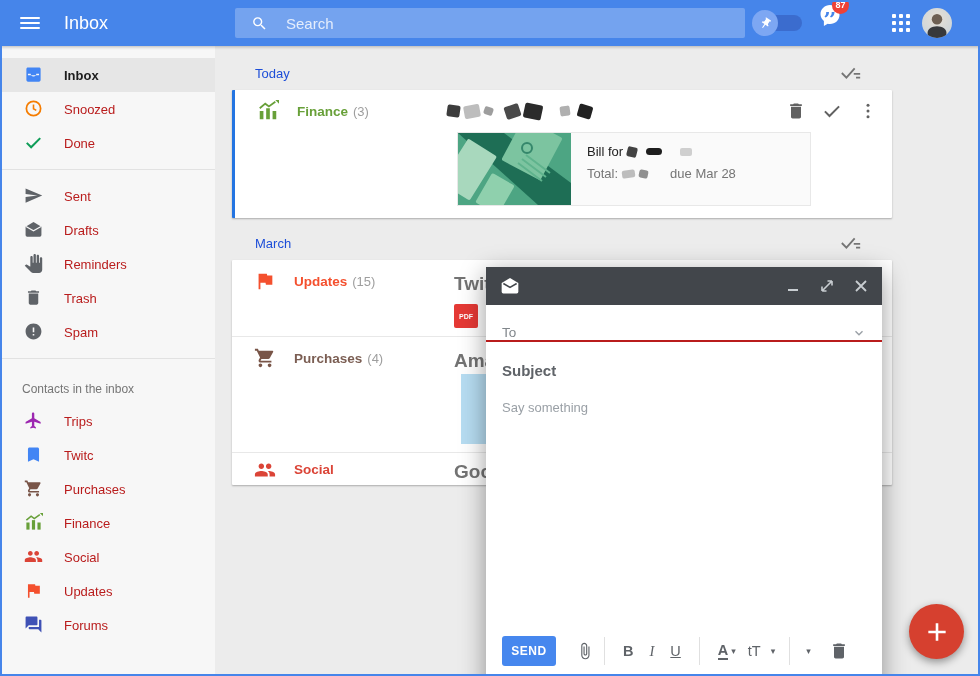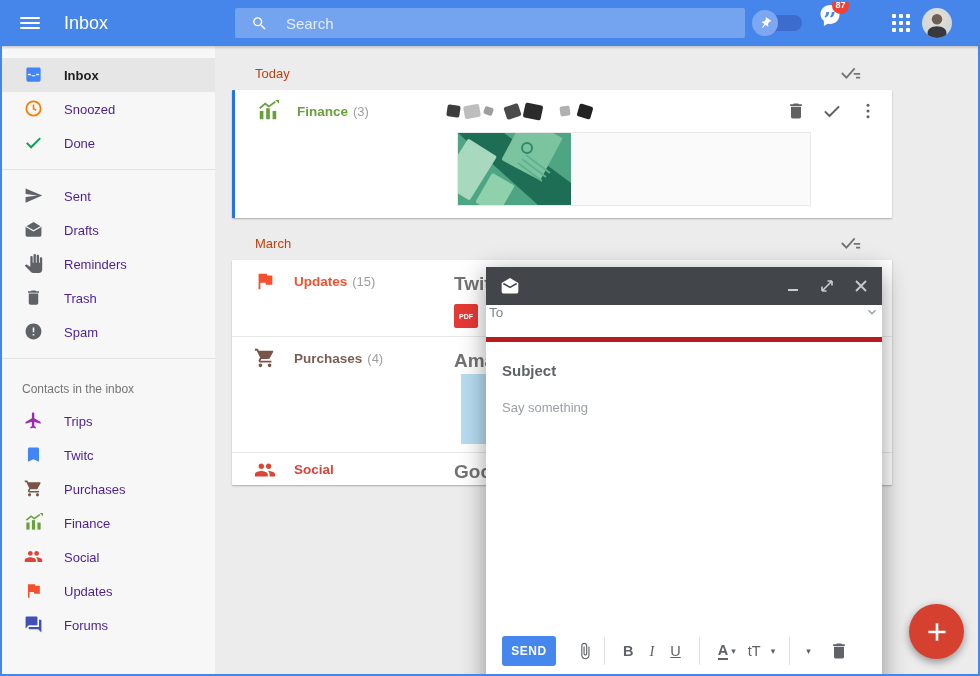--- a/index.html
+++ b/index.html
@@ -28,31 +28,31 @@
   .apps-grid { position:absolute; left:892px; top:14px; width:18px; height:18px; display:grid;
     grid-template-columns:repeat(3,4px); grid-template-rows:repeat(3,4px); gap:3px; cursor:pointer; }
   .apps-grid i { background:#fff; border-radius:1px; }
   .avatar { position:absolute; left:922px; top:8px; width:30px; height:30px; border-radius:50%;
     background:radial-gradient(circle at 50% 35%, #e8e0d4 0%, #cfd6da 70%, #b7c0c6 100%); overflow:hidden; cursor:pointer; }
 
   
   .sidebar { position:absolute; left:0; top:46px; width:215px; bottom:0; background:#f7f7f7; padding-top:12px; z-index:5; }
   .sitem { display:flex; align-items:center; height:34px; padding-left:24px; cursor:pointer; }
   .sitem .sicon { width:20px; height:20px; margin-right:20px; flex:none; }
-  .sitem .slabel { font-size:13px; color:#4c1d95; }
+  .sitem .slabel { font-size:13px; color:#b91c1c; }
   .sitem.selected { background:#e6e6e6; }
   .sitem.selected .slabel { font-weight:bold; color:#1d1d1d; }
   .sdivider { height:1px; background:#e2e2e2; margin:9px 0; }
   .bundled-header { padding:14px 0 8px 22px; font-size:12px; color:#757575; }
 
   
   .main { position:absolute; left:215px; top:46px; right:0; bottom:0; background:#ececec;
     padding:10px 88px 0 17px; z-index:1; }
   .section-head { display:flex; justify-content:space-between; align-items:center; height:34px;
-    color:#c2410c; font-size:13px; padding:0 30px 0 23px; }
+    color:#1d4ed8; font-size:13px; padding:0 30px 0 23px; }
   .sweep { cursor:pointer; }
   .card { background:#fff; border-radius:1px; box-shadow:0 1px 2px rgba(0,0,0,.28); }
   .finance-card { border-left:3px solid #2374e1; padding-bottom:12px; position:relative; }
   .bundle-row { display:flex; align-items:center; height:42px; padding:0 14px 0 22px; }
   .bicon { width:22px; height:22px; margin-right:18px; flex:none; }
   .blabel { font-size:13.5px; font-weight:bold; }
   .bcount { font-size:13px; color:#9e9e9e; margin-left:5px; }
   .blob-cluster { display:flex; align-items:center; gap:4px; margin-left:78px; }
   .blob { display:inline-block; border-radius:2px; }
   .row-actions { margin-left:auto; display:flex; align-items:center; gap:16px; color:#616161; }
@@ -76,21 +76,21 @@
   .pdf-badge { width:24px; height:24px; background:#e53935; border-radius:2px; color:#fff;
     font-size:7px; font-weight:bold; display:flex; align-items:center; justify-content:center; }
   .purchase-thumb { position:absolute; left:229px; top:37px; width:120px; height:70px; background:#b7ddf2; }
 
   
   .compose { position:absolute; left:486px; top:267px; width:396px; height:440px; background:#fff;
     box-shadow:0 6px 24px rgba(0,0,0,.4); z-index:10; }
   .compose-head { height:38px; background:#42464b; display:flex; align-items:center; padding:0 14px; }
   .compose-controls { margin-left:auto; display:flex; align-items:center; gap:20px; color:#c8cdd1; }
   .compose-controls .cbtn { width:14px; height:14px; cursor:pointer; }
-  .to-row { height:37px; display:flex; align-items:flex-start; padding:0 3px; border-bottom:5px solid #b91c1c; cursor:text; }
+  .to-row { height:37px; display:flex; align-items:flex-end; padding:0 16px; border-bottom:2px solid #b91c1c; cursor:text; }
   .to-label { font-size:13.5px; color:#80868b; }
   .to-chevron { margin-left:auto; }
   .subject-field { padding:20px 16px 0; font-size:15px; font-weight:bold; color:#5f6368; cursor:text; }
   .body-field { padding:21px 16px; font-size:13px; color:#9aa0a6; cursor:text; }
   .compose-foot { position:absolute; left:0; right:17px; top:363px; height:42px; display:flex;
     align-items:center; padding:0 16px; }
   .send-btn { width:54px; height:30px; background:#4687ee; border:none; border-radius:3px; color:#fff;
     font-size:12px; font-weight:bold; letter-spacing:.5px; cursor:pointer; font-family:inherit; }
   .fsep { width:1px; height:28px; background:#e0e0e0; margin:0 10px; }
   .ficon { color:#5f6368; cursor:pointer; }
@@ -355,20 +355,35 @@
             <rect width="113" height="72" fill="#4da583"></rect>
             <path d="M0 0h46L113 50v22H80z" fill="#1e6e55"></path>
             <rect x="-6" y="10" width="34" height="52" rx="2" transform="rotate(32 10 36)" fill="#a8d8bd"></rect>
             <rect x="52" y="-8" width="44" height="48" rx="2" transform="rotate(28 74 16)" fill="#7cc4a0"></rect>
             <rect x="24" y="44" width="26" height="34" rx="2" transform="rotate(30 37 61)" fill="#8fd0ad"></rect>
             <circle cx="70" cy="14" r="5" fill="none" stroke="#3f937306" stroke-width="2"></circle>
             <circle cx="69" cy="15" r="5" fill="none" stroke="#35876b" stroke-width="2"></circle>
             <path d="M60 30l24 18M64 26l24 18M68 22l24 18" stroke="#5fb38d" stroke-width="2"></path>
           </svg>
       </span>
+      <span class="attach-text">
+        <span class="attach-line1">
+          <span>Bill for</span>
+          <span class="blob" style="width:10px;height:10px;background:#424242;transform:rotate(14deg)"></span>
+          <span class="blob" style="width:16px;height:7px;background:#1e1e1e;border-radius:4px;margin-left:5px"></span>
+          <span class="blob" style="width:12px;height:8px;background:#cfcfcf;margin-left:14px"></span>
+        </span>
+        <span class="attach-line2">
+          <span>Total:</span>
+          <span class="blob" style="width:13px;height:8px;background:#bdbdbd;transform:rotate(-8deg)"></span>
+          <span class="blob" style="width:9px;height:8px;background:#8f8f8f;transform:rotate(12deg)"></span>
+          <span style="width:14px;display:inline-block"></span>
+          <span>due Mar 28</span>
+        </span>
+      </span>
     </div>
   </div>
 
   <div class="section-head" style="margin-top:8px">
     <span>March</span>
     <span class="sweep">
       <svg width="22" height="16" viewBox="0 0 24 16">
           <path d="M2 8l5 5L16 3" fill="none" stroke="#757575" stroke-width="2"></path>
           <path d="M15 9h7M17.5 13h4.5" stroke="#757575" stroke-width="1.8"></path>
         </svg>

